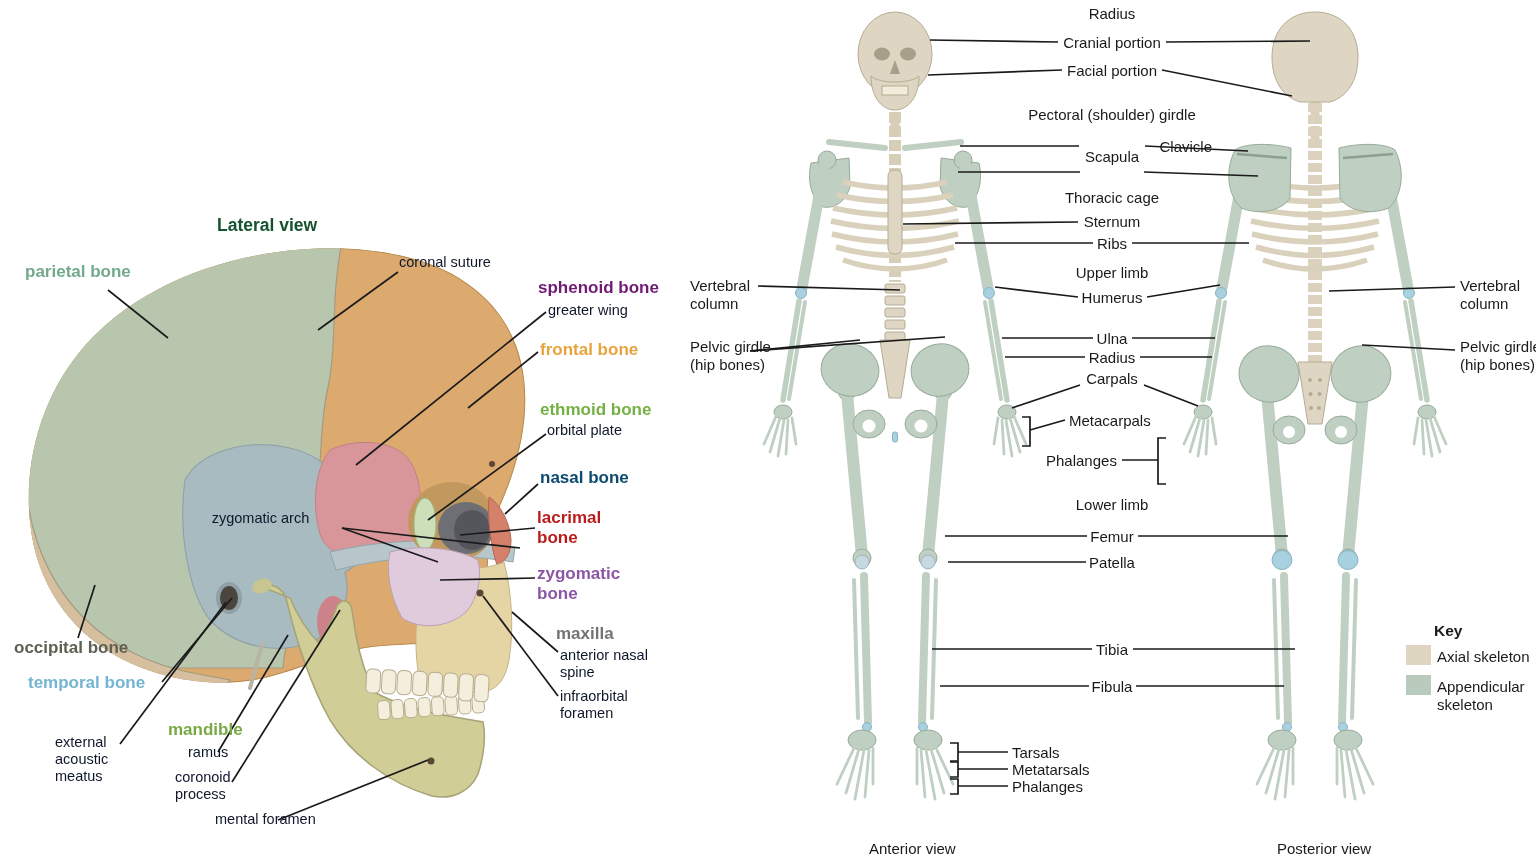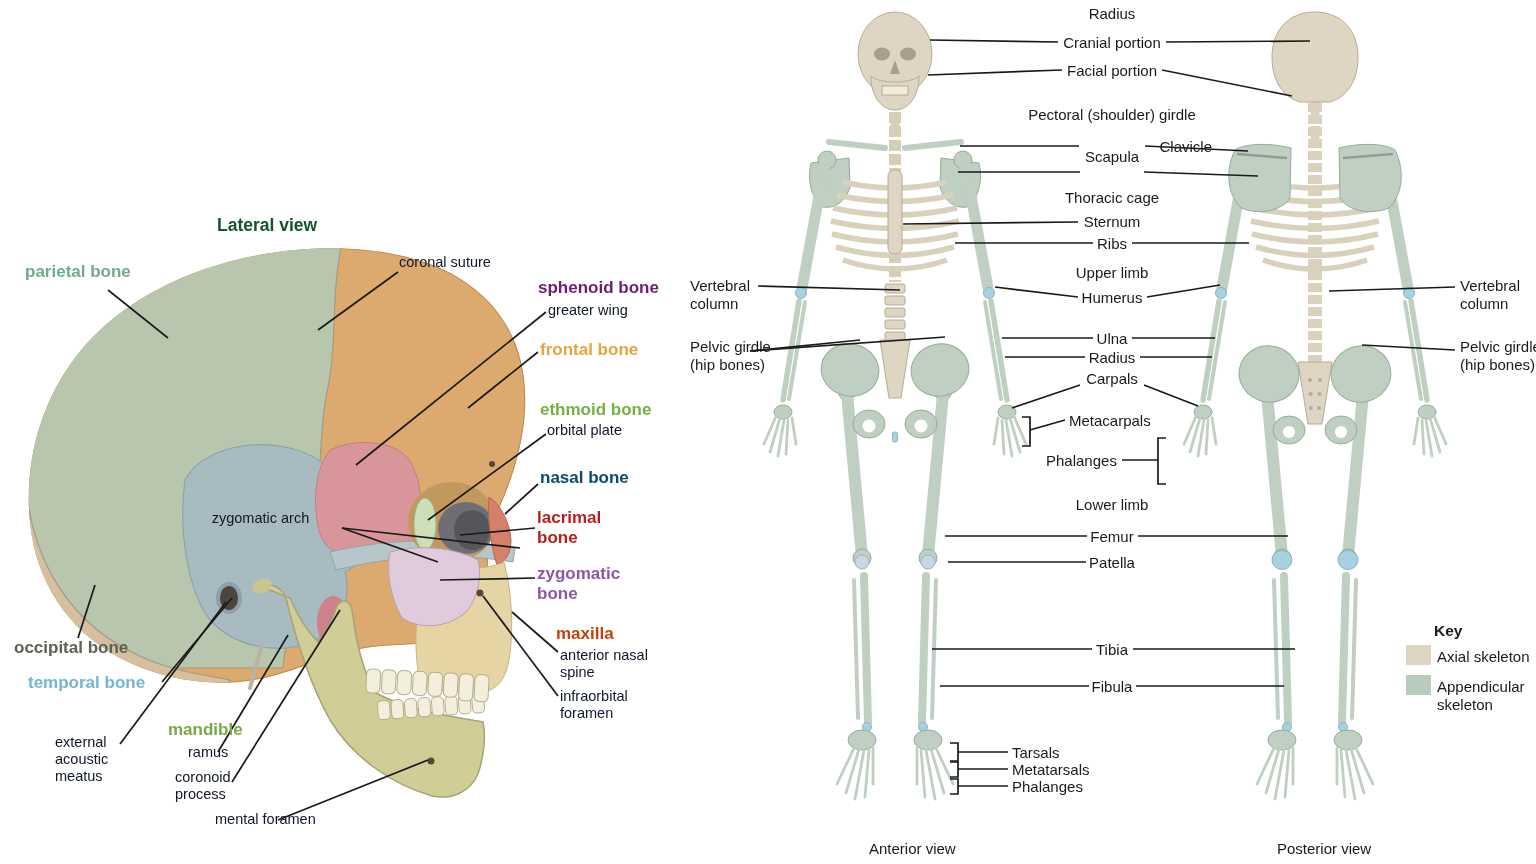--- a/index.html
+++ b/index.html
@@ -9,21 +9,21 @@
   .lbl{position:absolute;line-height:1.18;color:#1c1c1c;white-space:normal;}
   .nowrap{white-space:nowrap;}
   .title-lbl{font-weight:700;font-size:17.5px;color:#14532d;}
   .bone-lbl{font-weight:700;font-size:17px;}
   .sub-lbl{font-size:14.5px;color:#0f172a;}
   .sk-lbl{font-size:15px;color:#1a1a1a;}
   .sk-c{left:1012px;width:200px;text-align:center;}
   .ctr{text-align:center;}
   .c-parietal{color:#74a98c}.c-sphenoid{color:#701a75}.c-frontal{color:#e8a33d}
   .c-ethmoid{color:#74b044}.c-nasal{color:#0c4a6e}.c-lacrimal{color:#b91c1c}
-  .c-zygomatic{color:#8d56a5}.c-maxilla{color:#c2410c}.c-occipital{color:#5d6052}
+  .c-zygomatic{color:#8d56a5}.c-maxilla{color:#737373}.c-occipital{color:#5d6052}
   .c-temporal{color:#73b5d2}.c-mandible{color:#79a844}
   .swatch{position:absolute;width:25px;height:20px;}
   .sw-axial{background:#ddd5c0;}
   .sw-app{background:#b9cbbd;}
   .key-title{font-weight:700;font-size:15.5px;color:#1a1a1a;}
   
   .gb{fill:#bfcfc2;stroke:#97ab9a;stroke-width:1;}
   .gbone{stroke:#bfcfc2;fill:none;stroke-linecap:round;}
   .bb{fill:#ded6c2;stroke:#b5ac94;stroke-width:1;}
   .joint{fill:#a9d0de;stroke:#85b4c6;stroke-width:1;}

